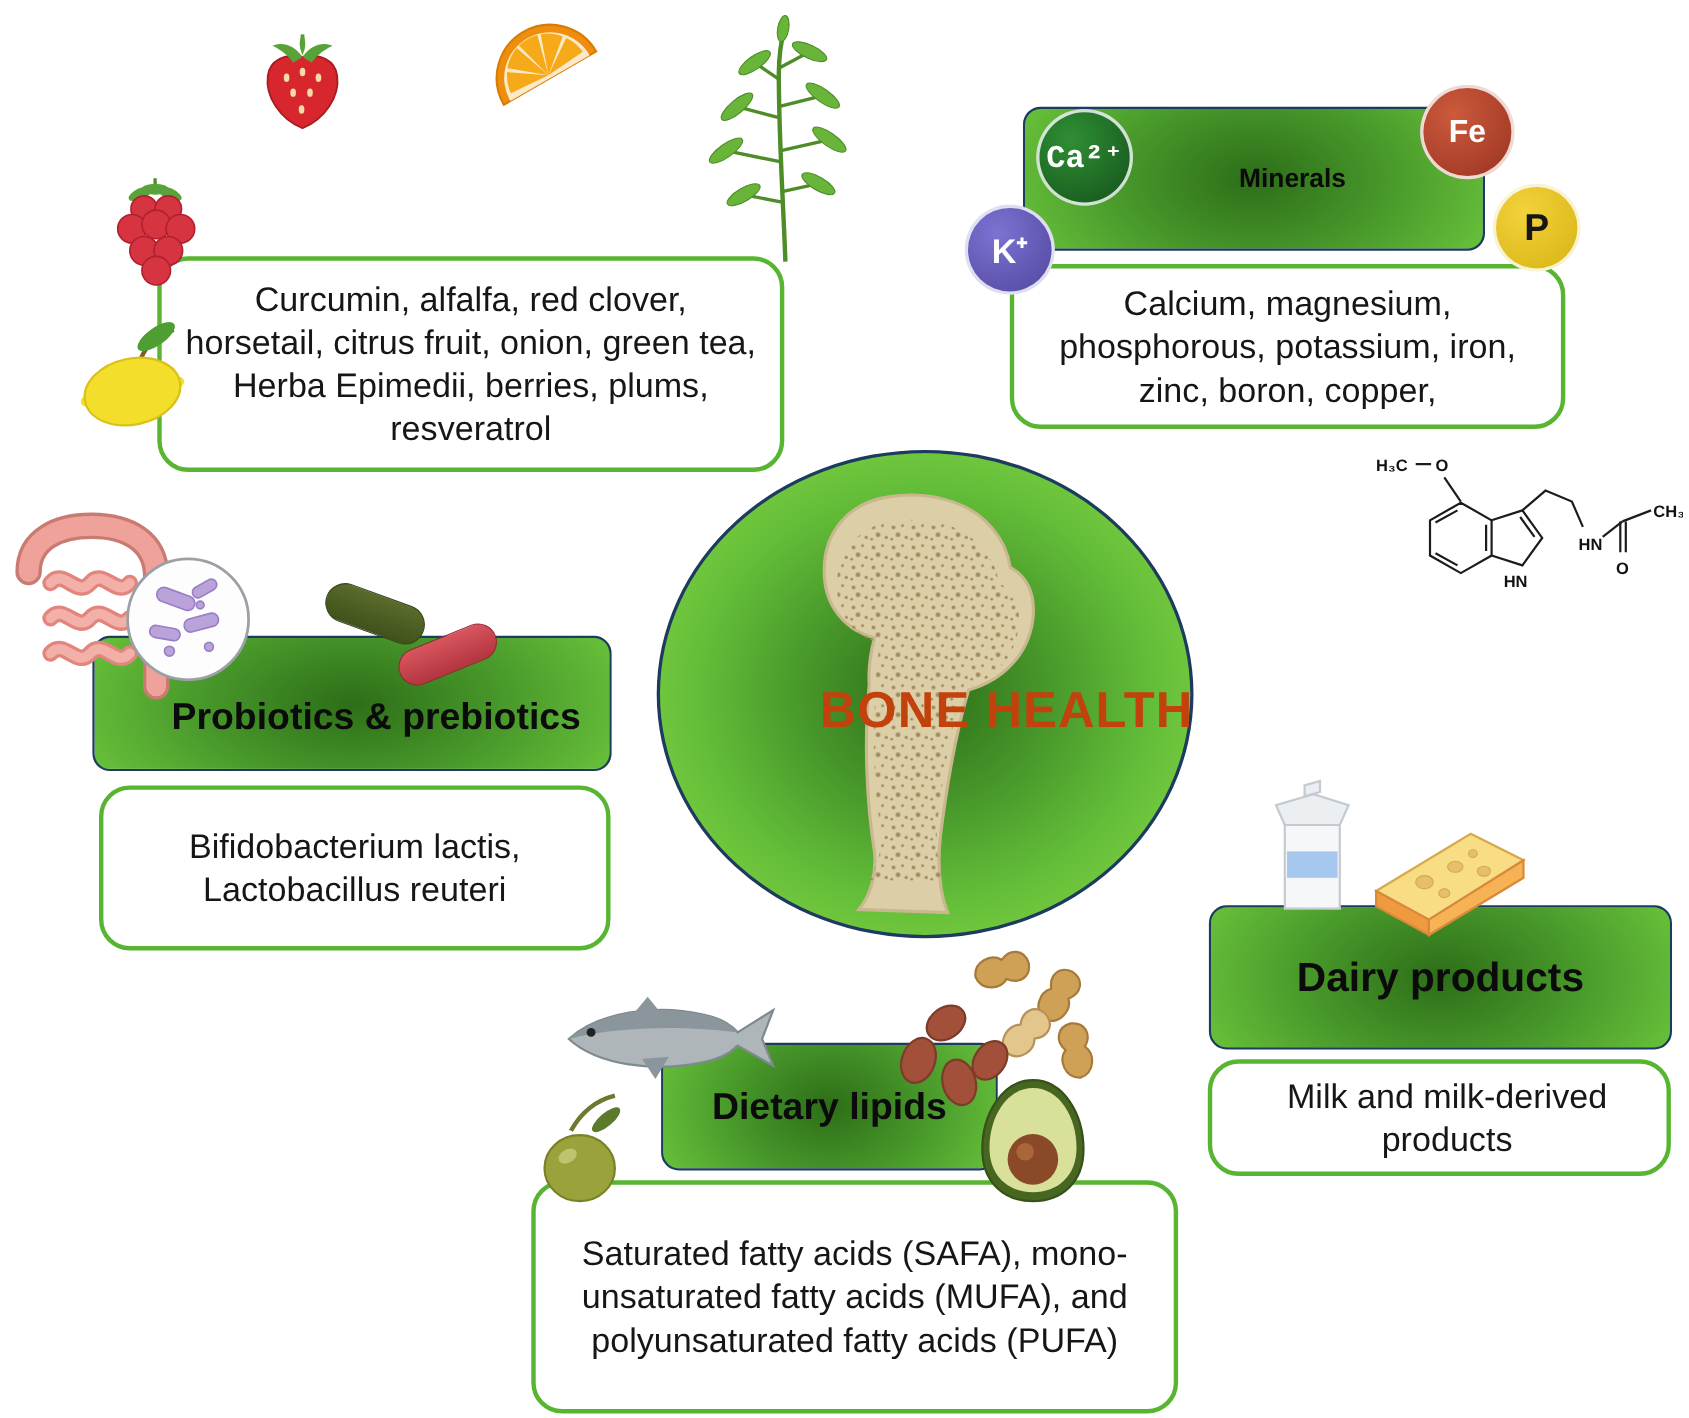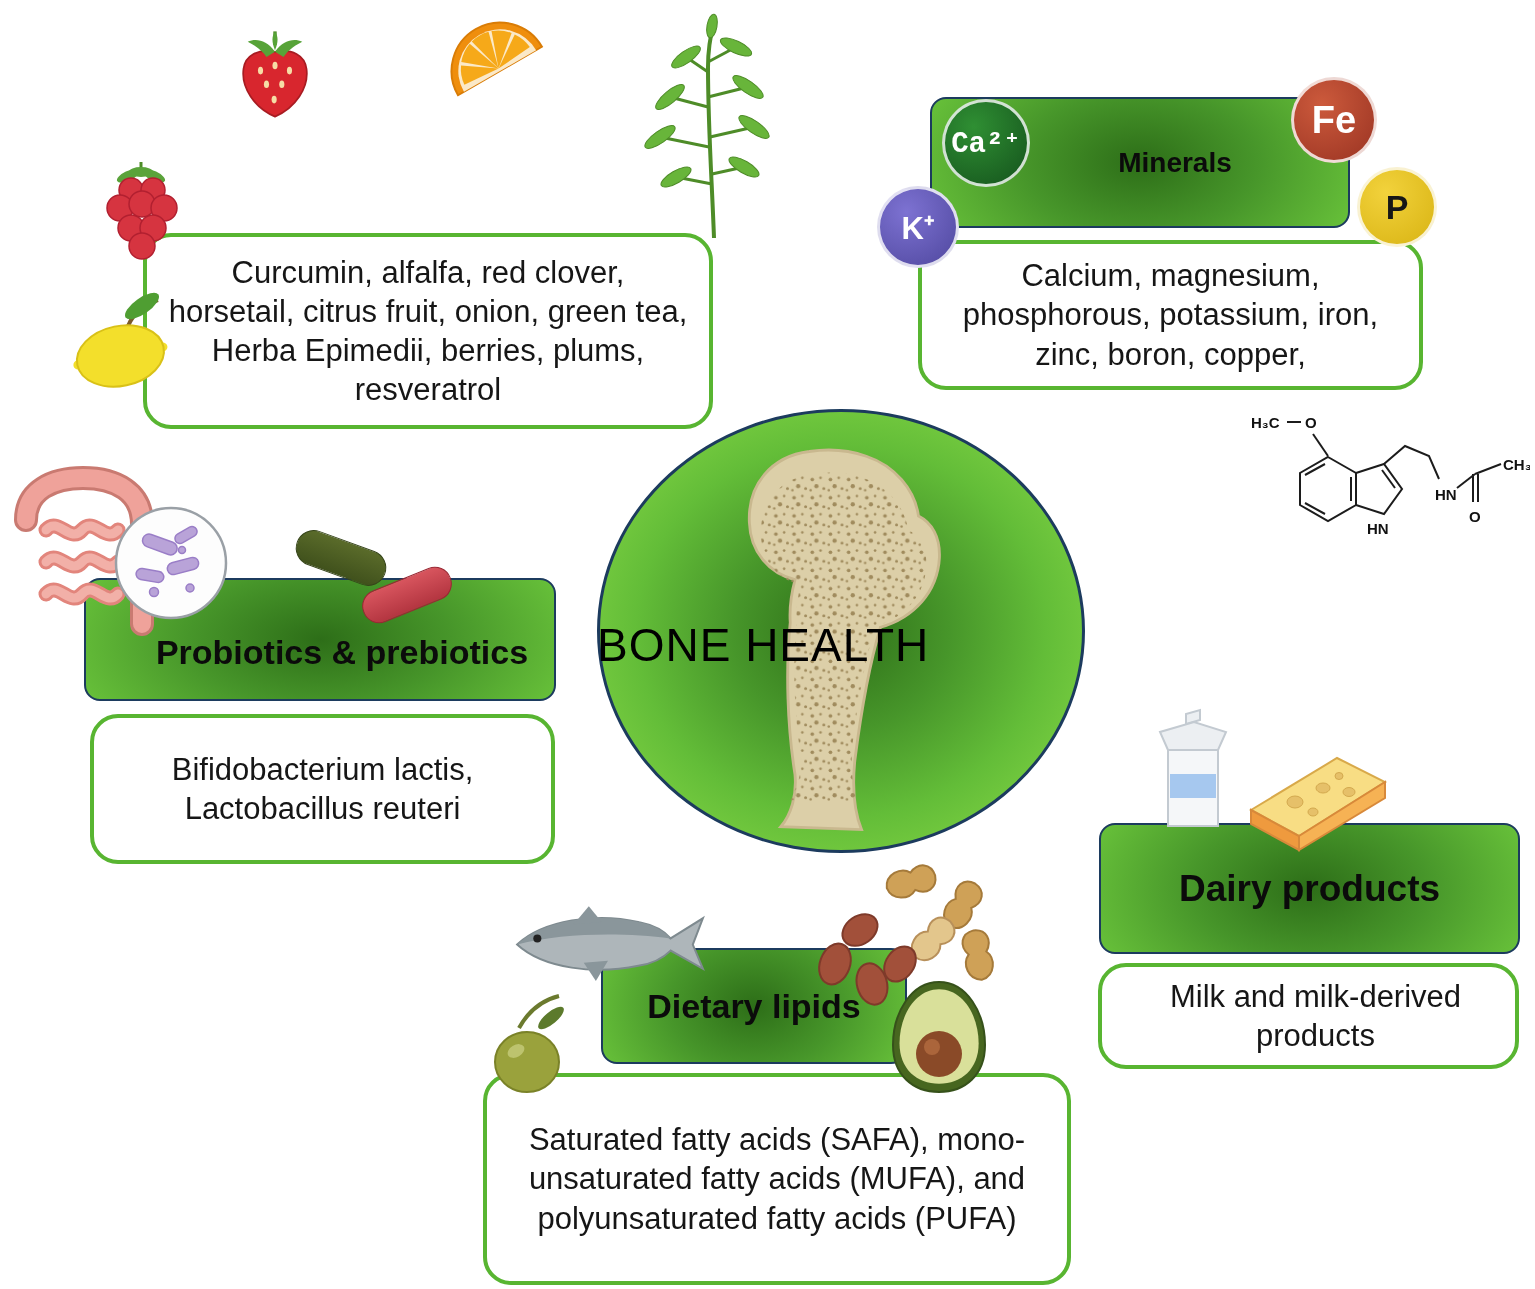--- a/index.html
+++ b/index.html
@@ -28,21 +28,21 @@
     font-size:31px; line-height:1.26; color:#161616;
     padding:10px 20px;
   }
 
   
   .herbs-box { left:128px; top:96px; width:585px; height:126px; }
   .herbs-box .box-title { font-size:36px; }
   .herbs-detail { left:143px; top:233px; width:570px; height:196px; }
 
   .minerals-box { left:930px; top:97px; width:420px; height:131px; padding-left:70px; }
-  .minerals-box .box-title { font-size:28px; }
+  .minerals-box .box-title { font-size:24px; }
   .minerals-detail { left:918px; top:240px; width:505px; height:150px; }
 
   .probiotics-box { left:84px; top:578px; width:472px; height:123px; padding-top:26px; }
   .probiotics-box .box-title { font-size:34px;margin-left:44px; }
   .probiotics-detail { left:90px; top:714px; width:465px; height:150px; }
 
   .melatonin-box { left:1128px; top:546px; width:318px; height:111px; }
   .melatonin-box .box-title { font-size:34px; }
 
   .dairy-box { left:1099px; top:823px; width:421px; height:131px; }
@@ -57,34 +57,34 @@
   .center-circle {
     position:absolute; z-index:1;
     left:597px; top:409px; width:488px; height:444px;
     border-radius:50%;
     background: radial-gradient(closest-side, #2d6e18 0%, #47962a 45%, #63bd38 85%, #6fc63d 100%);
     border:3px solid #1c3b5e;
   }
   .center-title {
     position:absolute; z-index:2;
     left:597px; top:618px; width:488px;
-    text-align:left; font-size:46px; font-weight:normal;
-    letter-spacing:1px; color:#000000;
+    text-align:right; font-size:46px; font-weight:bold;
+    letter-spacing:1px; color:#c2410c;
   }
 
   
   .badge {
     position:absolute; z-index:3; border-radius:50%;
     display:flex; align-items:center; justify-content:center;
     font-weight:bold; color:#fff;
     border:3px solid rgba(255,255,255,0.8);
   }
   .badge-ca { left:942px; top:99px;  width:88px; height:88px; font-size:29px;
               background:radial-gradient(circle at 35% 30%, #2f8f33, #14521c);font-family:Liberation Mono, monospace; }
-  .badge-fe { left:1291px; top:77px; width:86px; height:86px; font-size:38px;
+  .badge-fe { left:1291px; top:77px; width:86px; height:86px; font-size:29px;
               background:radial-gradient(circle at 35% 30%, #cc5a3c, #9a3322); }
   .badge-k  { left:877px; top:186px; width:82px; height:82px; font-size:31px;
               background:radial-gradient(circle at 35% 30%, #7d72d2, #4f479e); }
   .badge-p  { left:1357px; top:167px; width:80px; height:80px; font-size:34px; color:#161616;
               background:radial-gradient(circle at 35% 30%, #f2d23c, #d8b312); }
 
   
   .icon { position:absolute; z-index:3; }
   .strawberry-svg { left:232px; top:28px;  width:86px;  height:92px; }
   .orange-svg     { left:437px; top:6px;   width:126px; height:130px; }

